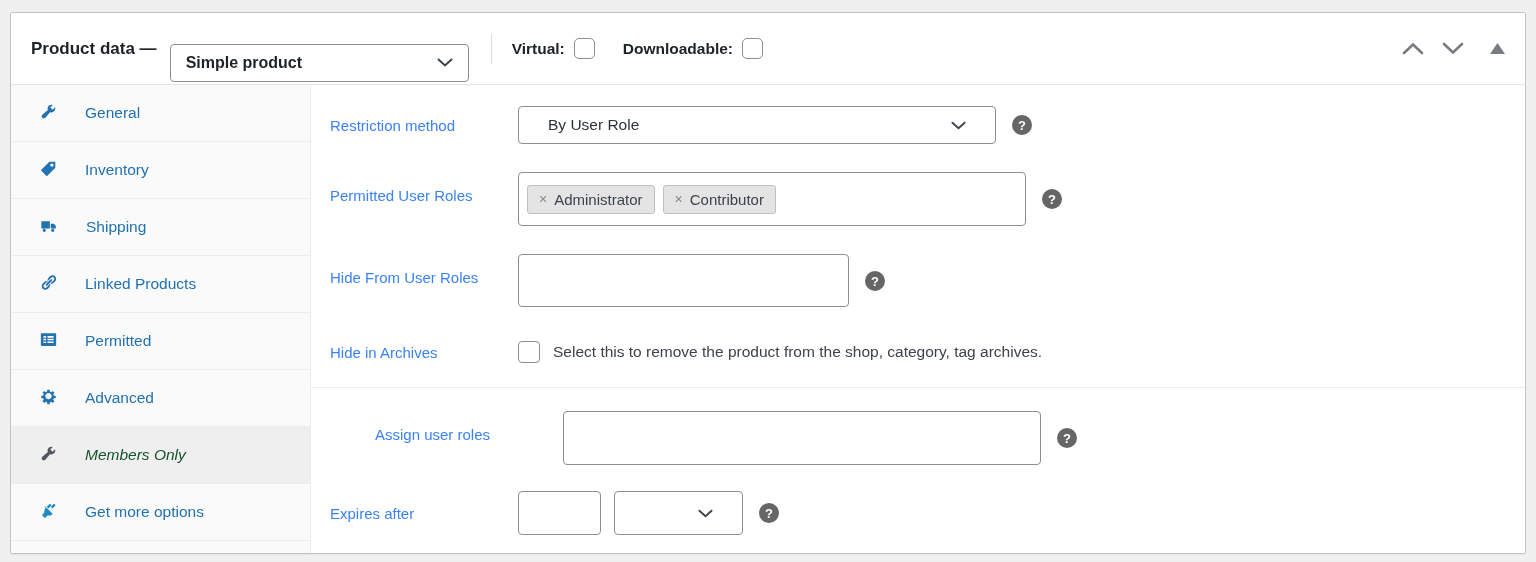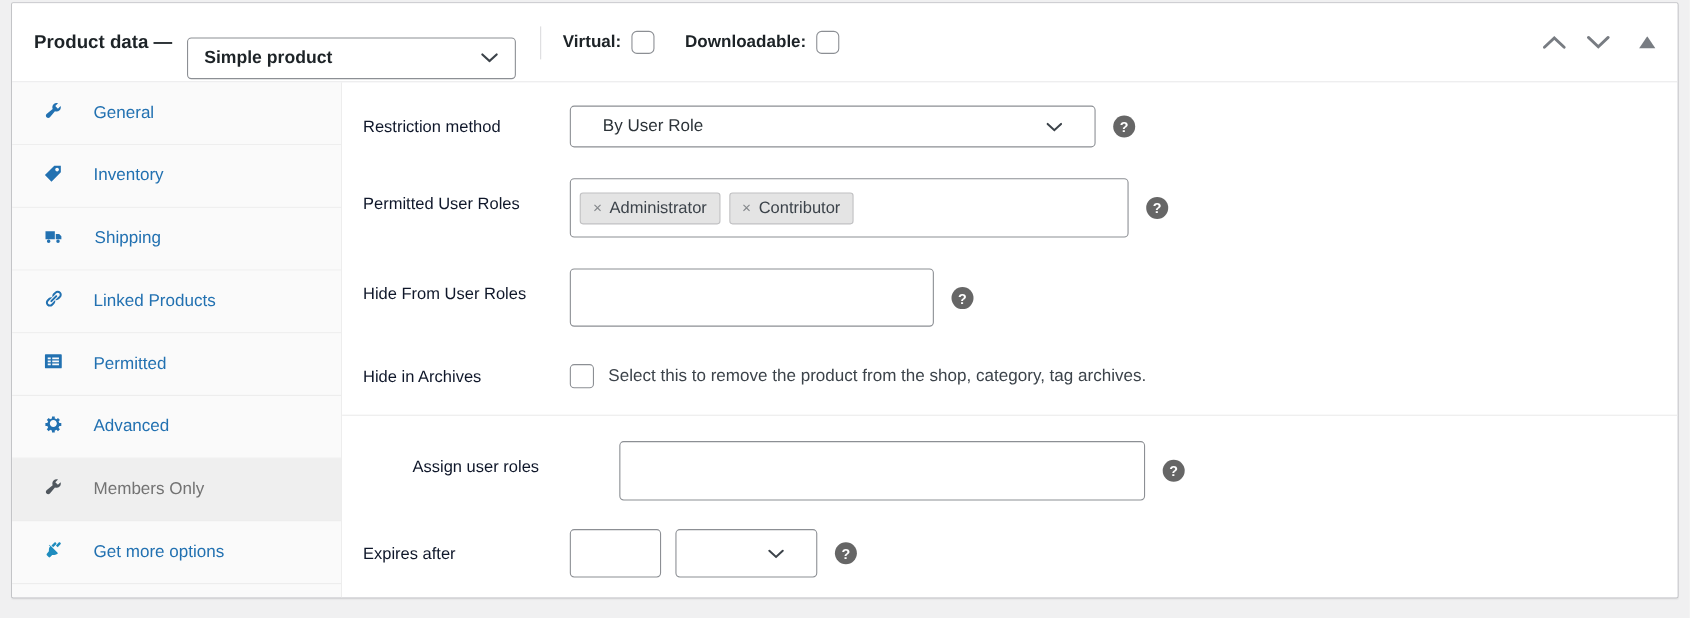--- a/index.html
+++ b/index.html
@@ -1,17 +1,17 @@
 <!DOCTYPE html>
 <html><head>
 <meta charset="utf-8">
 <style>
   * { margin:0; padding:0; box-sizing:border-box; }
   html,body { width:1536px; height:562px; background:#f0f0f1; font-family:"Liberation Sans", sans-serif; }
-  .panel { position:absolute; left:10px; top:2px; width:1516px; height:542px; background:#fff;
+  .panel { position:absolute; left:10px; top:12px; width:1516px; height:542px; background:#fff;
            border:1px solid #c3c4c7; border-radius:2px; overflow:hidden; box-shadow:0 1px 1px rgba(0,0,0,.04); }
 
   
   .panel-header { height:72px; display:flex; align-items:center; padding:0 20px; background:#fff;
                   border-bottom:1px solid #e3e3e5; }
   .panel-title { font-size:17px; font-weight:700; color:#1d2327; margin-right:13px; white-space:nowrap; }
   .type-select { width:299px; height:38px; border:1px solid #8c8f94; border-radius:4px; background:#fff;
                  display:flex; align-items:center; justify-content:space-between; padding:0 15px;
                  font-size:16px; font-weight:600; color:#1d2327; cursor:pointer;margin-top:28px; }
   .hsep { width:1px; height:30px; background:#dcdcde; margin:0 20px 0 22px; }
@@ -22,26 +22,26 @@
   .hgap { width:28px; flex:none; }
   .header-arrows { margin-left:auto; display:flex; align-items:center; gap:18px; color:#787c82; }
   .arrow-btn { cursor:pointer; display:flex; align-items:center; }
 
   
   .panel-body { display:flex; height:469px; }
   .sidebar { width:300px; background:#fafafa; border-right:1px solid #ededed; flex:none; }
   .side-item { height:57px; display:flex; align-items:center; gap:28px; padding-left:29px;
                border-bottom:1px solid #ededed; font-size:15.5px; color:#2271b1; cursor:pointer; background:#fafafa; }
   .side-item svg { flex:none; }
-  .side-item.active { background:#efefef; color:#737373; }
+  .side-item.active { background:#efefef; color:#14532d;font-style:italic; }
 
   .main { flex:1; background:#fff; padding-top:21px; display:flex; flex-direction:column; }
   .row { display:flex; align-items:center; }
   .row.tall { align-items:flex-start; }
-  .row-label { width:207px; padding-left:19px; font-size:15px; color:#0f172a; flex:none; }
+  .row-label { width:207px; padding-left:19px; font-size:15px; color:#3b82f6; flex:none; }
   .row.tall .row-label { padding-top:15px; }
   .sel { border:1px solid #8c8f94; border-radius:4px; background:#fff; display:flex; align-items:center;
          justify-content:space-between; padding:0 29px; font-size:15.5px; color:#2c3338; cursor:pointer; }
   .sel-restriction { width:478px; height:38px; }
   .multibox { width:508px; height:54px; border:1px solid #8c8f94; border-radius:4px; background:#fff;
               display:flex; align-items:center; gap:8px; padding:0 8px; cursor:text; }
   .tag { display:inline-flex; align-items:center; gap:7px; background:#e4e4e4; border:1px solid #c0c0c2;
          border-radius:3px; padding:5px 11px; font-size:15px; color:#3c434a; }
   .tag-x { color:#85888c; font-size:14px; line-height:1; cursor:pointer; }
   .emptybox { border:1px solid #8c8f94; border-radius:4px; background:#fff; }

